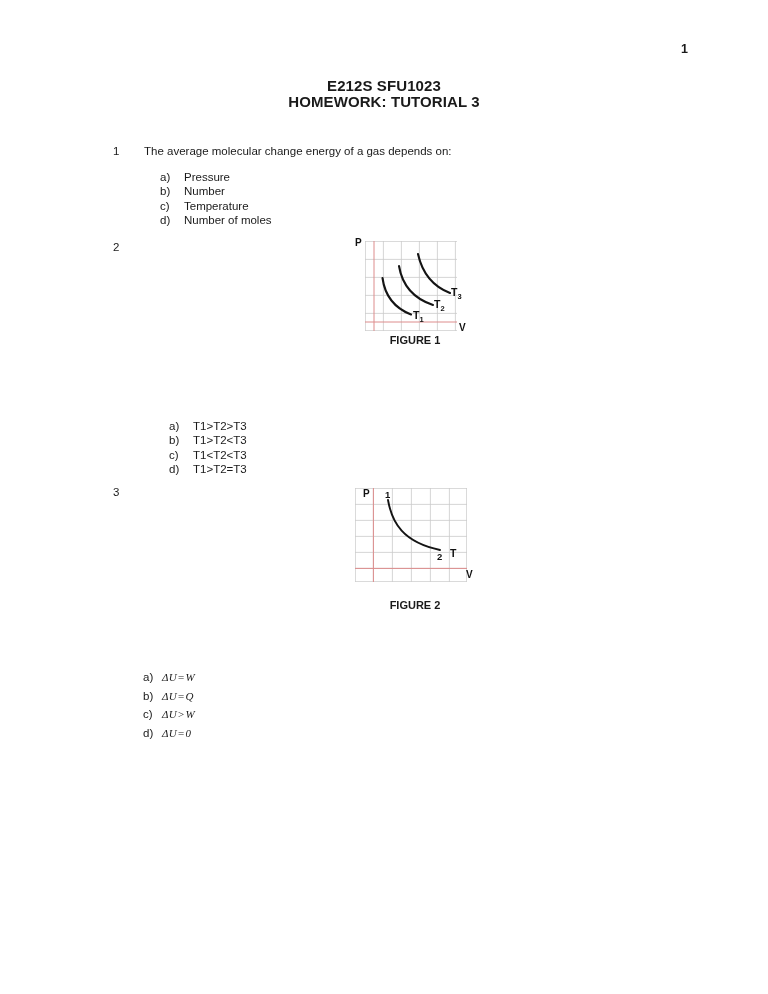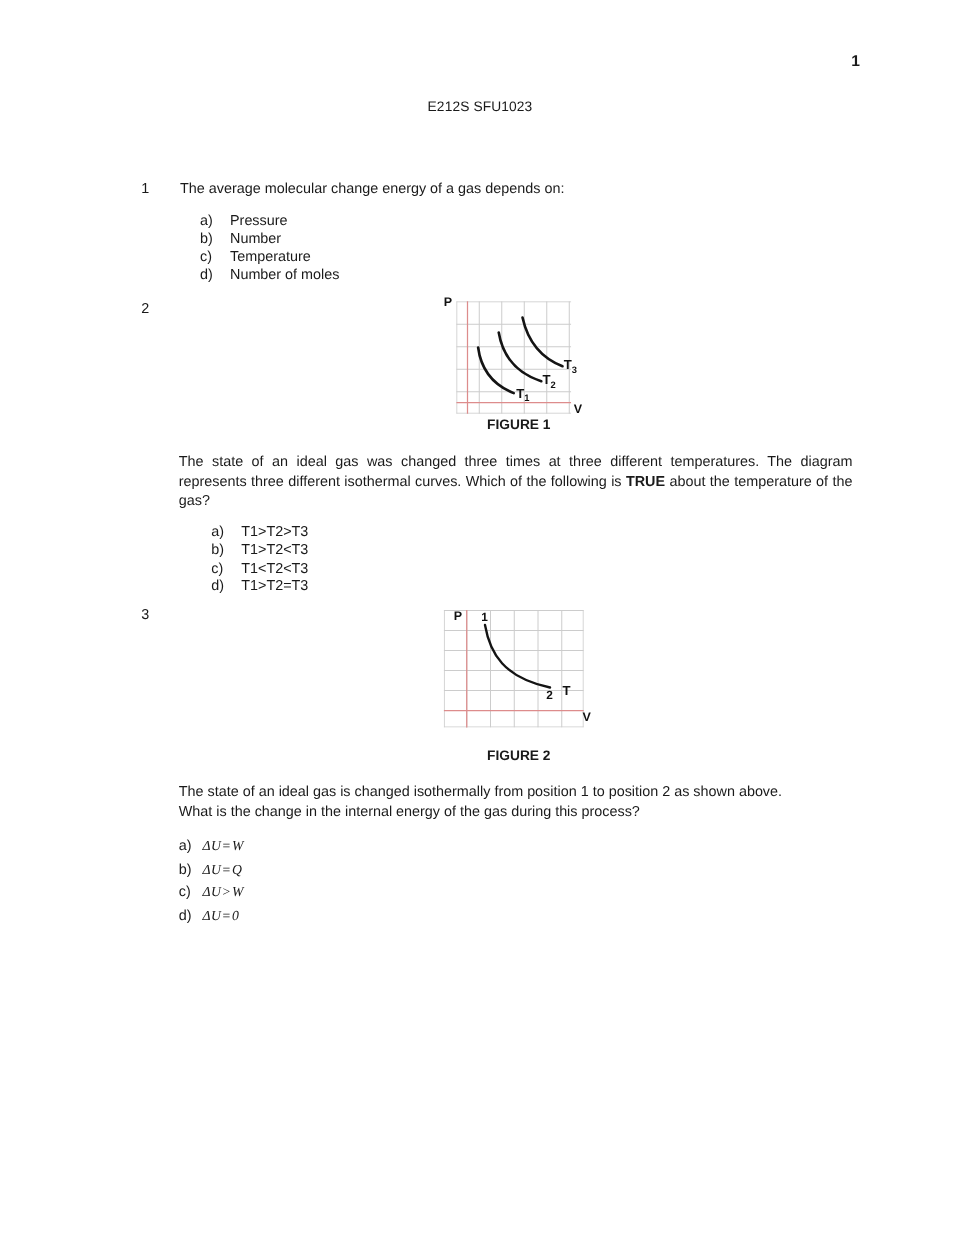--- a/index.html
+++ b/index.html
@@ -36,22 +36,22 @@
 
   
   .title-block {
     position: absolute;
     left: 0;
     top: 78px;
     width: 768px;
     text-align: center;
   }
   .title-line {
-    font-size: 11px;
-    font-weight: normal;
+    font-size: 15px;
+    font-weight: bold;
     line-height: 16px;
     letter-spacing: 0.1px;
   }
 
   
   .q-num {
     position: absolute;
     font-size: 11.5px;
     line-height: 14px;
   }
@@ -160,20 +160,21 @@
 </style>
 </head>
 <body>
 
 <div class="page">
 
   <div class="page-number">1</div>
 
   <div class="title-block">
     <div class="title-line">E212S SFU1023</div>
+    <div class="title-line">HOMEWORK: TUTORIAL 3</div>
   </div>
 
   <div class="q-num" style="left:113px; top:144px;">1</div>
   <div class="q-text" style="left:144px; top:144px;">The average molecular change energy of a gas depends on:</div>
 
   <div class="opts" style="left:160px; top:170px;">
     <div class="opt-row">
       <span class="opt-letter">a)</span>
       <span class="opt-label">Pressure</span>
     </div>
@@ -228,21 +229,20 @@
     <div class="axis-label" style="left:0px; top:0px;">P</div>
     <div class="axis-label" style="left:104px; top:85px;">V</div>
 
     <div class="curve-label" style="left:96px; top:49px;"><span>T</span><sub>3</sub></div>
     <div class="curve-label" style="left:79px; top:61px;"><span>T</span><sub>2</sub></div>
     <div class="curve-label" style="left:58px; top:72px;"><span>T</span><sub>1</sub></div>
   </div>
 
   <div class="fig-caption" style="left:340px; top:334px; width:150px;">FIGURE 1</div>
 
-  <div class="q-para" style="left:143px; top:363px; width:539px;"><span>The state of an ideal gas was changed three times at three different temperatures. The diagram represents three different isothermal curves. Which of the following is </span><b>TRUE</b><span> about the temperature of the gas?</span></div>
 
   <div class="opts" style="left:169px; top:419px;">
     <div class="opt-row">
       <span class="opt-letter">a)</span>
       <span class="opt-label">T1&gt;T2&gt;T3</span>
     </div>
     <div class="opt-row">
       <span class="opt-letter">b)</span>
       <span class="opt-label">T1&gt;T2&lt;T3</span>
     </div>
@@ -290,21 +290,20 @@
 
     <div class="axis-label" style="left:10px; top:3px;">P</div>
     <div class="axis-label" style="left:113px; top:84px;">V</div>
     <div class="curve-label" style="left:97px; top:62px;">T</div>
     <div class="pt-label" style="left:32px; top:4px;">1</div>
     <div class="pt-label" style="left:84px; top:66px;">2</div>
   </div>
 
   <div class="fig-caption" style="left:340px; top:599px; width:150px;">FIGURE 2</div>
 
-  <div class="q-para" style="left:143px; top:627px; width:505px; text-align:left;">The state of an ideal gas is changed isothermally from position 1 to position 2 as shown above. What is the change in the internal energy of the gas during this process?</div>
 
   <div class="math-opts" style="left:143px; top:668px;">
     <div class="math-row">
       <span class="math-letter">a)</span>
       <span class="math-expr"><span>ΔU</span><span class="op">=</span><span>W</span></span>
     </div>
     <div class="math-row">
       <span class="math-letter">b)</span>
       <span class="math-expr"><span>ΔU</span><span class="op">=</span><span>Q</span></span>
     </div>

